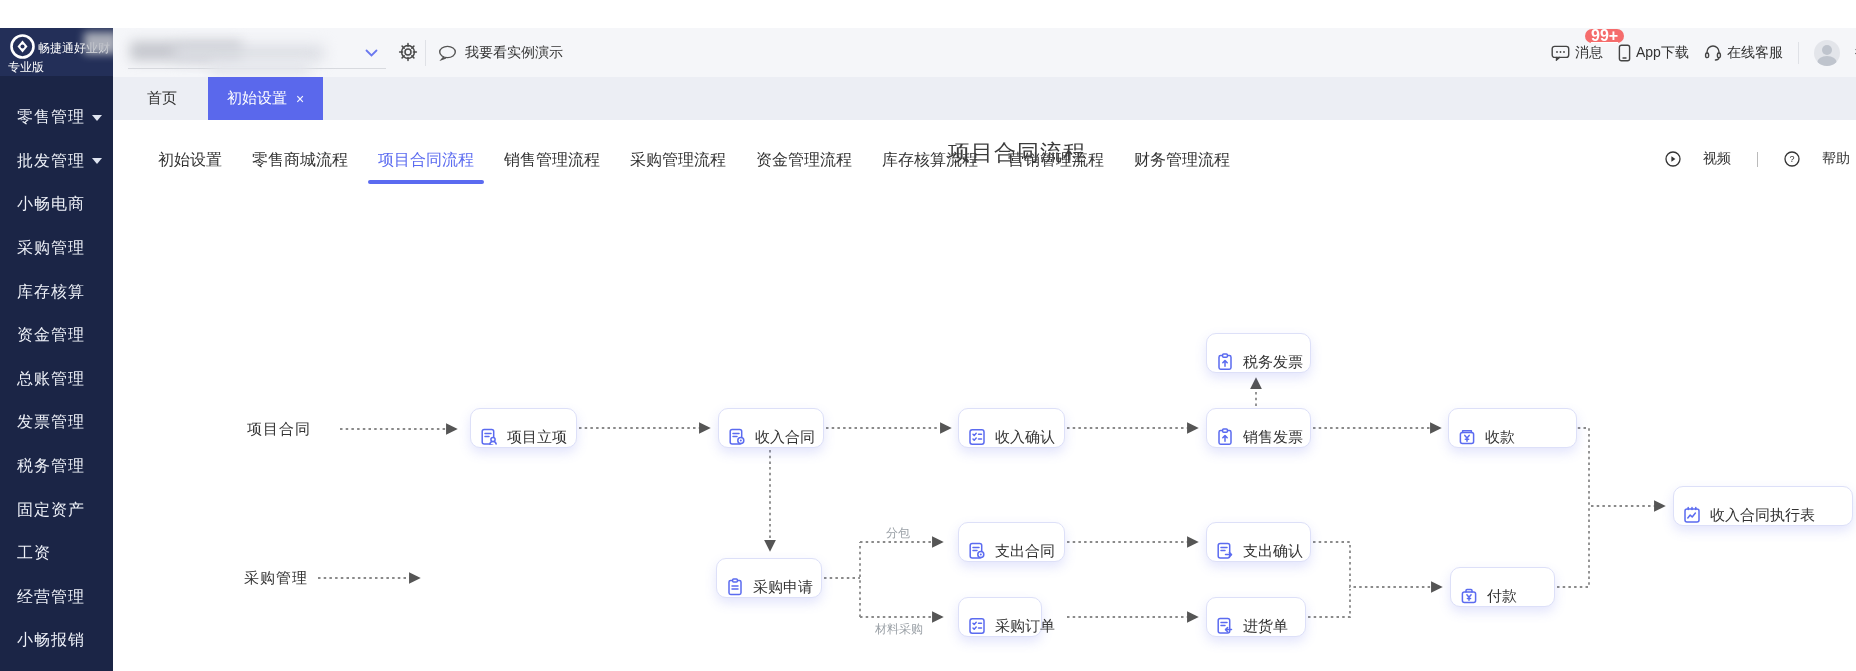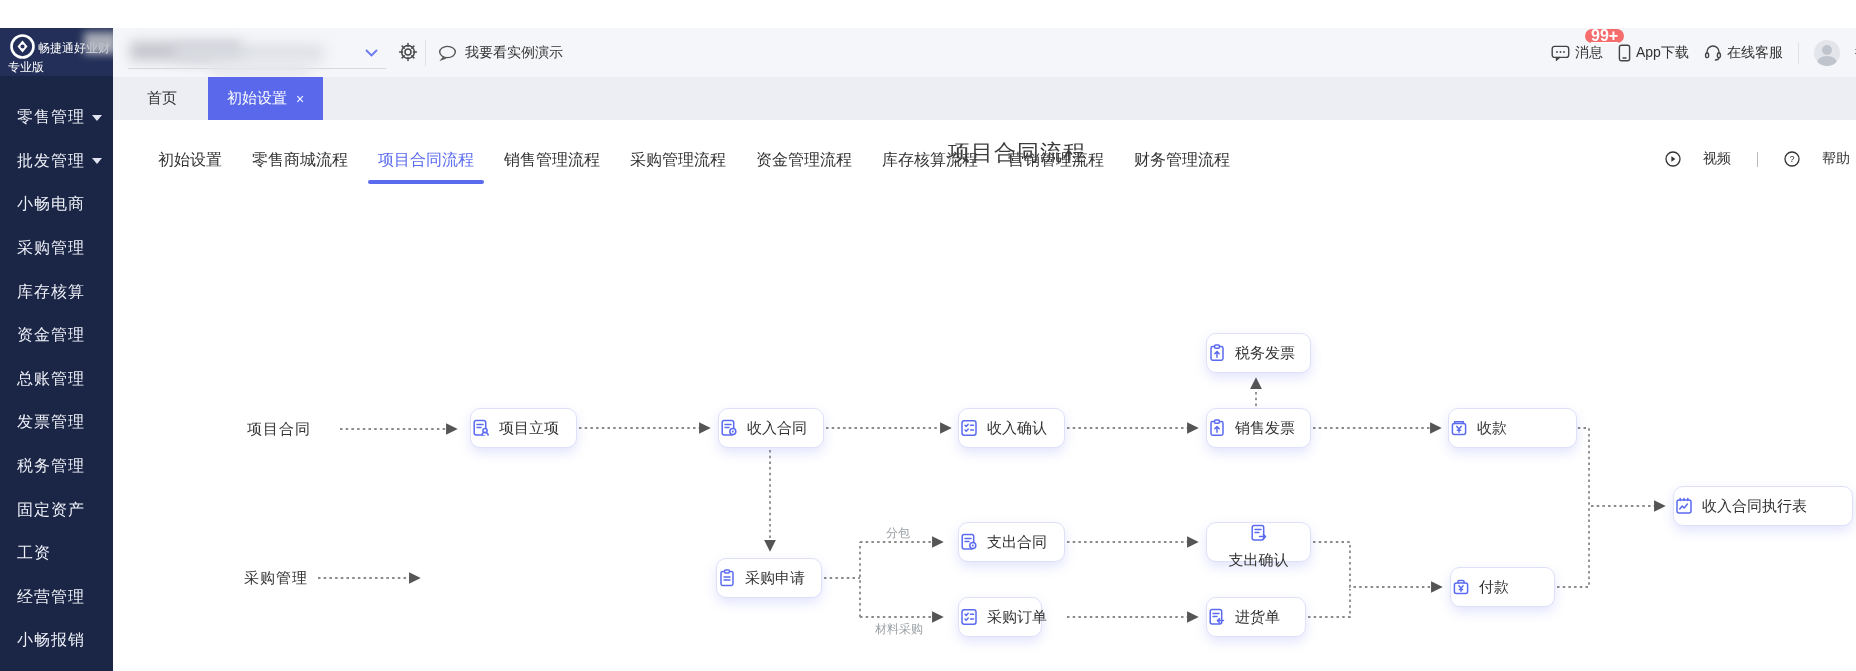--- a/index.html
+++ b/index.html
@@ -48,21 +48,21 @@
   .flownav-item.active { color:#5B6BF0; }
   .flownav-item.active:after { content:''; position:absolute; left:-10px; right:-10px; bottom:-13px; height:4px; border-radius:2px; background:#5B6BF0; }
   .nav-right { position:absolute; right:6px; top:30px; display:flex; align-items:center; gap:22px; font-size:14px; color:#333; }
   .vdiv { width:1px; height:15px; background:#bbb; margin:0 4px; }
   .flow-title { position:absolute; left:822px; top:138px; width:390px; text-align:center; font-size:22px; color:#3C3C3C; font-weight:500; letter-spacing:1px; }
 
   
   .canvas { position:absolute; left:0; top:0; width:1856px; height:671px; pointer-events:none; }
   .edges { position:absolute; left:0; top:0; }
   .flow-node { position:absolute; height:40px; background:#fff; border:1px solid #DDE0F8; border-radius:10px;
-    box-shadow:0 5px 12px rgba(99,112,240,.18); display:flex; align-items:center; gap:8px; padding-left:0;
+    box-shadow:0 5px 12px rgba(99,112,240,.18); display:flex; align-items:flex-end; gap:8px; padding-left:8px;
     font-size:15px; color:#333; pointer-events:auto; cursor:pointer; white-space:nowrap; }
   .row-label { position:absolute; font-size:15px; color:#333; font-weight:500; letter-spacing:1px; pointer-events:auto; }
   .edge-label { position:absolute; font-size:12px; color:#9AA0A6; pointer-events:auto; white-space:nowrap; }
   .nicon { flex:0 0 auto; }
   svg { display:block; }
 </style>
 </head>
 <body>
 
 <svg width="0" height="0" style="position:absolute">
@@ -363,21 +363,21 @@
         <use href="#sym-clipboard"></use>
       </svg>
       <span>采购申请</span>
     </div>
     <div class="flow-node" style="left: 958px; top: 522px; width: 107px;">
       <svg width="20" height="20" viewBox="0 0 20 20" class="nicon">
         <use href="#sym-doc-gear"></use>
       </svg>
       <span>支出合同</span>
     </div>
-    <div class="flow-node" style="left: 1206px; top: 522px; width: 105px; flex-direction: column;">
+    <div class="flow-node" style="left: 1206px; top: 522px; width: 105px;">
       <svg width="20" height="20" viewBox="0 0 20 20" class="nicon">
         <use href="#sym-doc-arrow-right"></use>
       </svg>
       <span>支出确认</span>
     </div>
     <div class="flow-node" style="left: 958px; top: 597px; width: 84px;">
       <svg width="20" height="20" viewBox="0 0 20 20" class="nicon">
         <use href="#sym-check-list"></use>
       </svg>
       <span>采购订单</span>

